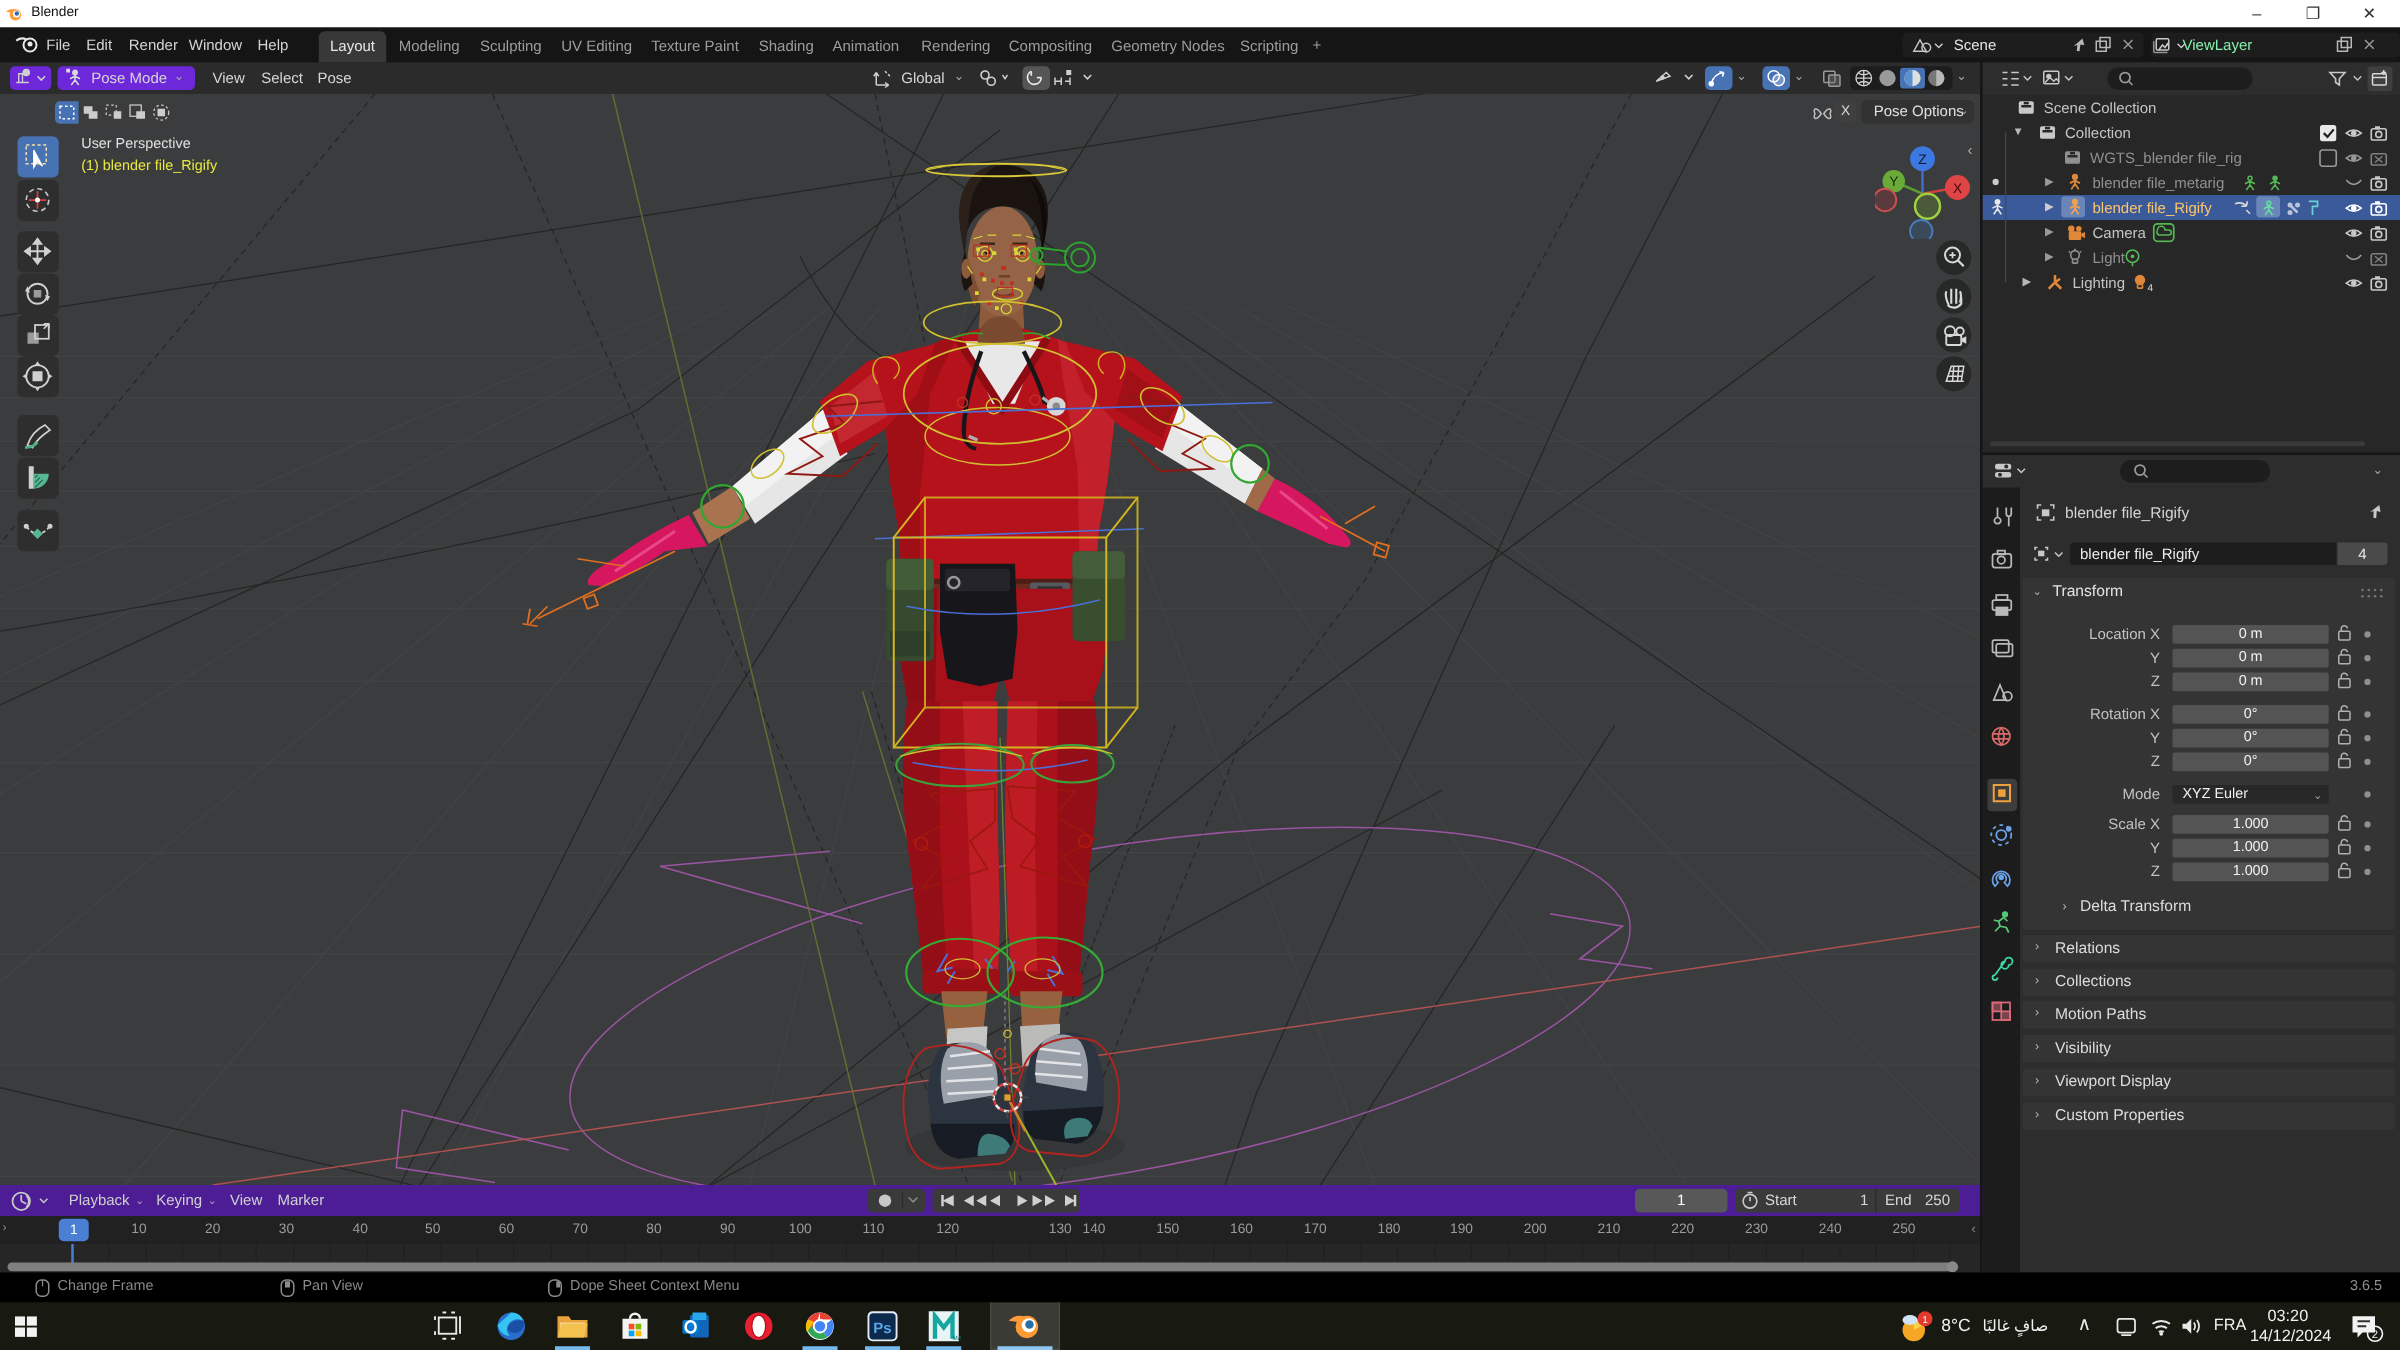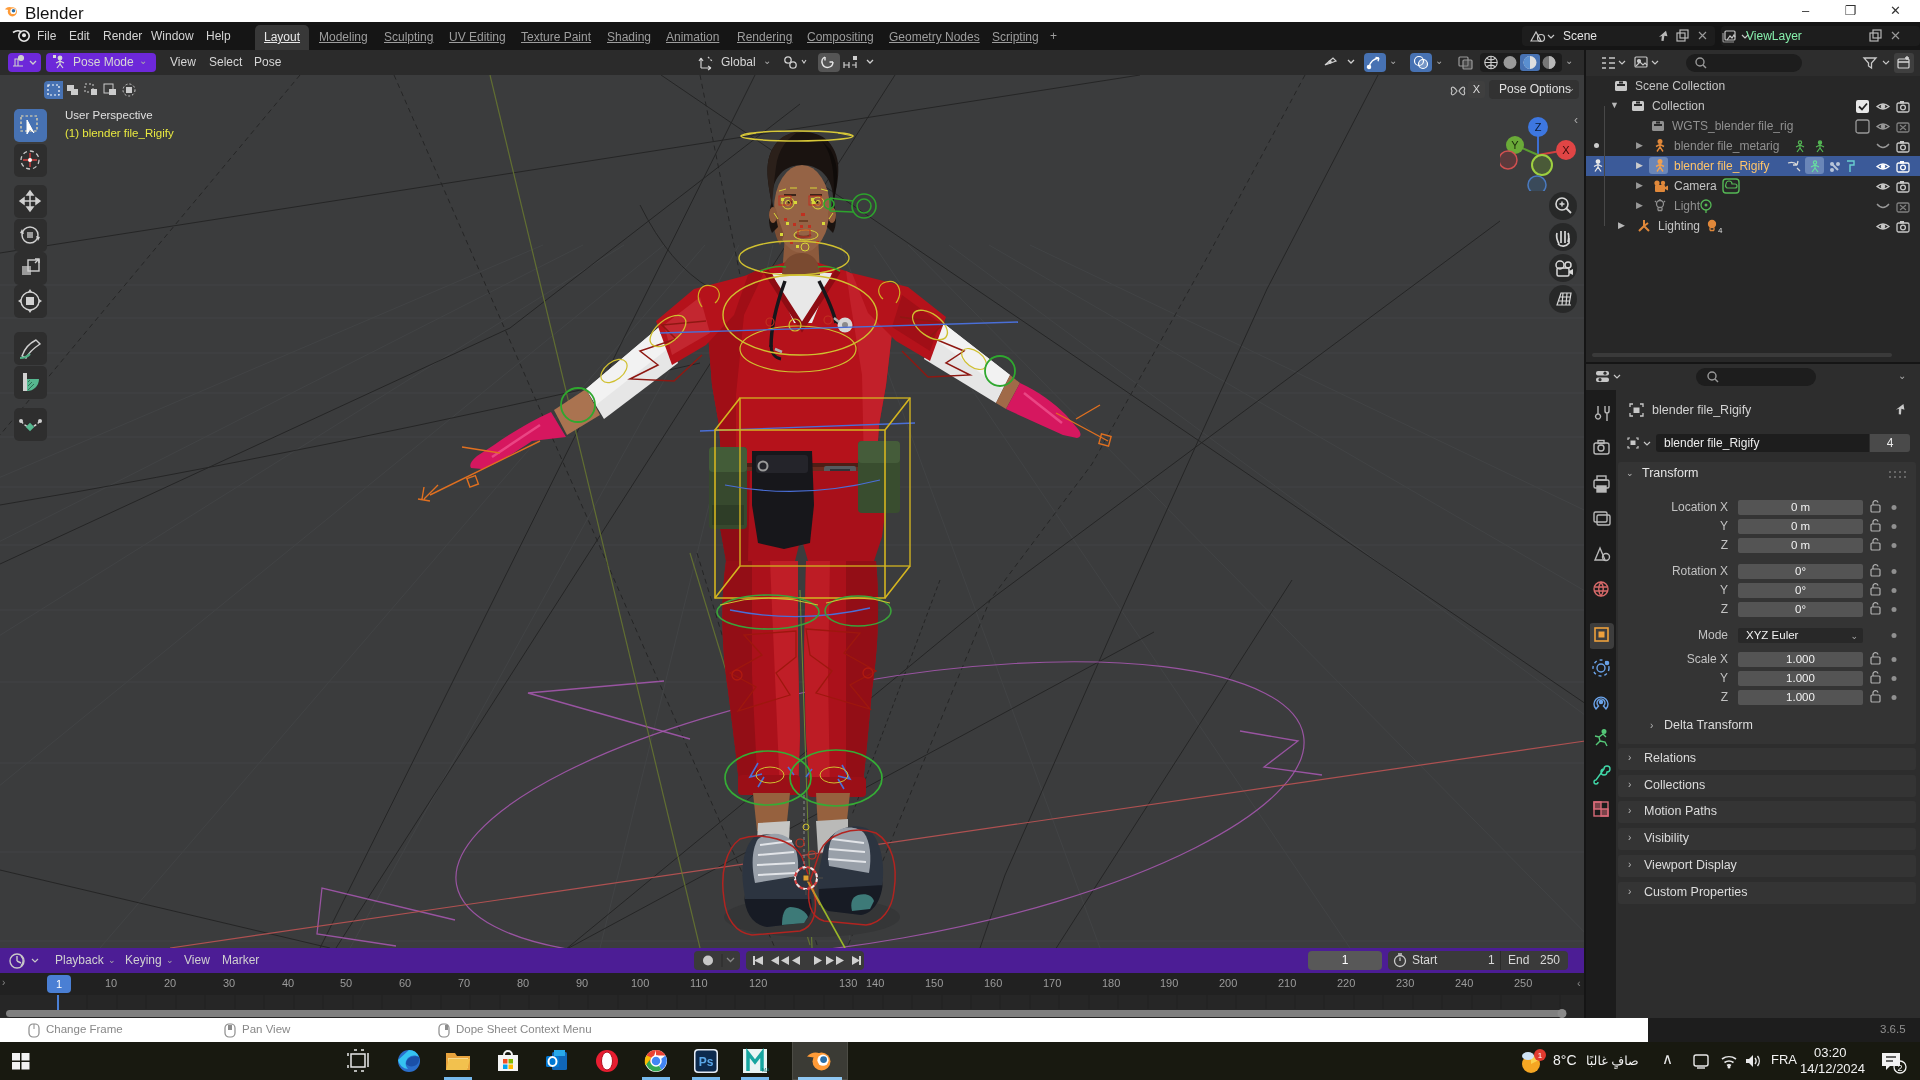--- a/index.html
+++ b/index.html
@@ -3,27 +3,27 @@
 <meta charset="utf-8">
 <style>
 * { margin:0; padding:0; box-sizing:border-box; }
 html,body { width:1920px; height:1080px; overflow:hidden; background:#000; }
 body { font-family:"Liberation Sans", sans-serif; }
 #app { position:absolute; left:0; top:0; width:1920px; height:1080px; background:#1d1d1d; }
 .abs { position:absolute; }
 
 
 #titlebar { left:0; top:0; width:1920px; height:22px; background:#ffffff; color:#111; font-size:13px; }
-#titlebar .tname { position:absolute; left:25px; top:4px; font-size:17px; }
+#titlebar .tname { position:absolute; left:25px; top:4px; font-size:11px; }
 .winbtn { position:absolute; top:0; width:45px; height:22px; color:#333; font-size:13px; text-align:center; line-height:22px; }
 
 
 #menubar { left:0; top:22px; width:1920px; height:28px; background:#151515; color:#d4d4d4; font-size:12.5px; }
 .menuitem { position:absolute; top:7px; font-size:12px; }
-.wtab { position:absolute; top:3px; height:25px; line-height:24px; padding:0 9px; color:#9d9d9d; border-radius:5px 5px 0 0; font-size:12px;text-decoration:underline; }
+.wtab { position:absolute; top:3px; height:25px; line-height:24px; padding:0 9px; color:#9d9d9d; border-radius:5px 5px 0 0; font-size:12px; }
 .wtab.active { background:#383838; color:#e8e8e8; }
 
 
 #toolheader { left:0; top:50px; width:1586px; height:25px; background:#2b2b2b; color:#d6d6d6; font-size:12px; }
 .thbtn { position:absolute; top:3px; height:19px; background:#6d28d9; border-radius:4px; color:#d6d6d6; }
 .thtext { position:absolute; top:5px; }
 
 
 #viewport { left:0; top:75px; width:1586px; height:873px; background:#3b3c3d; overflow:hidden; }
 #vpsvg { position:absolute; left:0; top:0; }
@@ -52,21 +52,21 @@
 .plabel { position:absolute; text-align:right; width:110px; color:#c2c2c2; font-size:12px; }
 .pfield { position:absolute; left:152px; width:125px; height:15px; background:#545454; border-radius:2px; color:#f2f2f2; font-size:11.5px; text-align:center; line-height:15px; }
 
 
 #timeline { left:0; top:948px; width:1586px; height:70px; background:#262626; }
 #tlhead { position:absolute; left:0; top:0; width:1586px; height:25px; background:#4c1d95; color:#d0d0d0; font-size:12px; }
 #tlruler { position:absolute; left:0; top:25px; width:1586px; height:22px; background:#212121; color:#9b9b9b; font-size:11px; }
 #tlbody { position:absolute; left:0; top:47px; width:1586px; height:23px; background:#262626; }
 
 
-#statusbar { left:0; top:1018px; width:1648px; height:24px; background:#ffffff; color:#888; font-size:11.5px; }
+#statusbar { left:0; top:1018px; width:1920px; height:24px; background:#000000; color:#888; font-size:11.5px; }
 
 
 #taskbar { left:0; top:1042px; width:1920px; height:38px; background:#181910; color:#eee; }
 #tbsearch { position:absolute; left:47px; top:3px; width:290px; height:32px; background:#f4f4f4; border:1px solid #8a8a8a; color:#444; font-size:14px; line-height:30px; }
 .tbico { position:absolute; top:5px; width:28px; height:28px; }
 </style>
 </head>
 <body>
 <div id="app">
 

